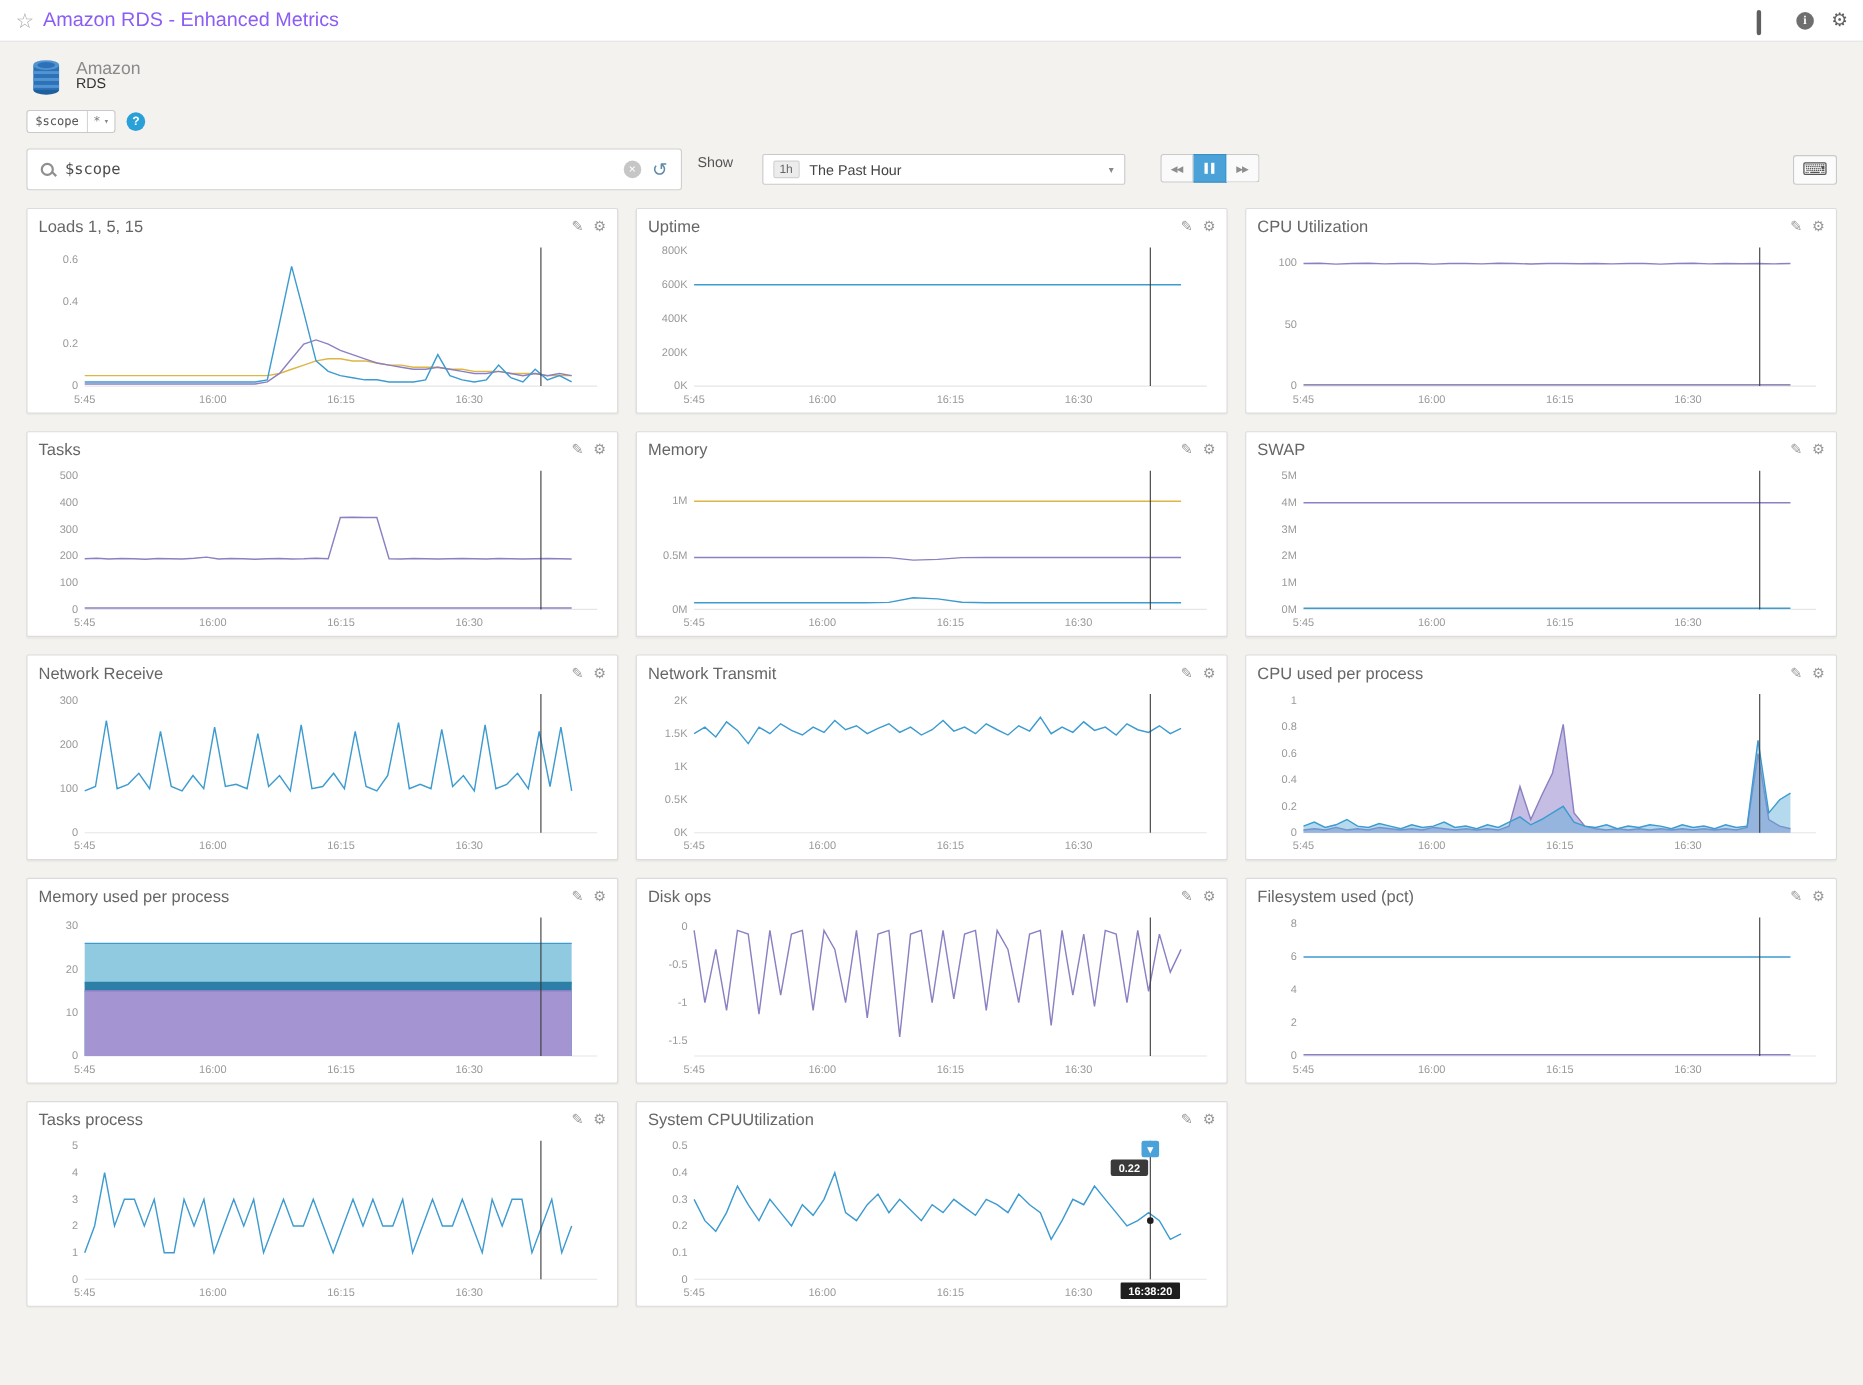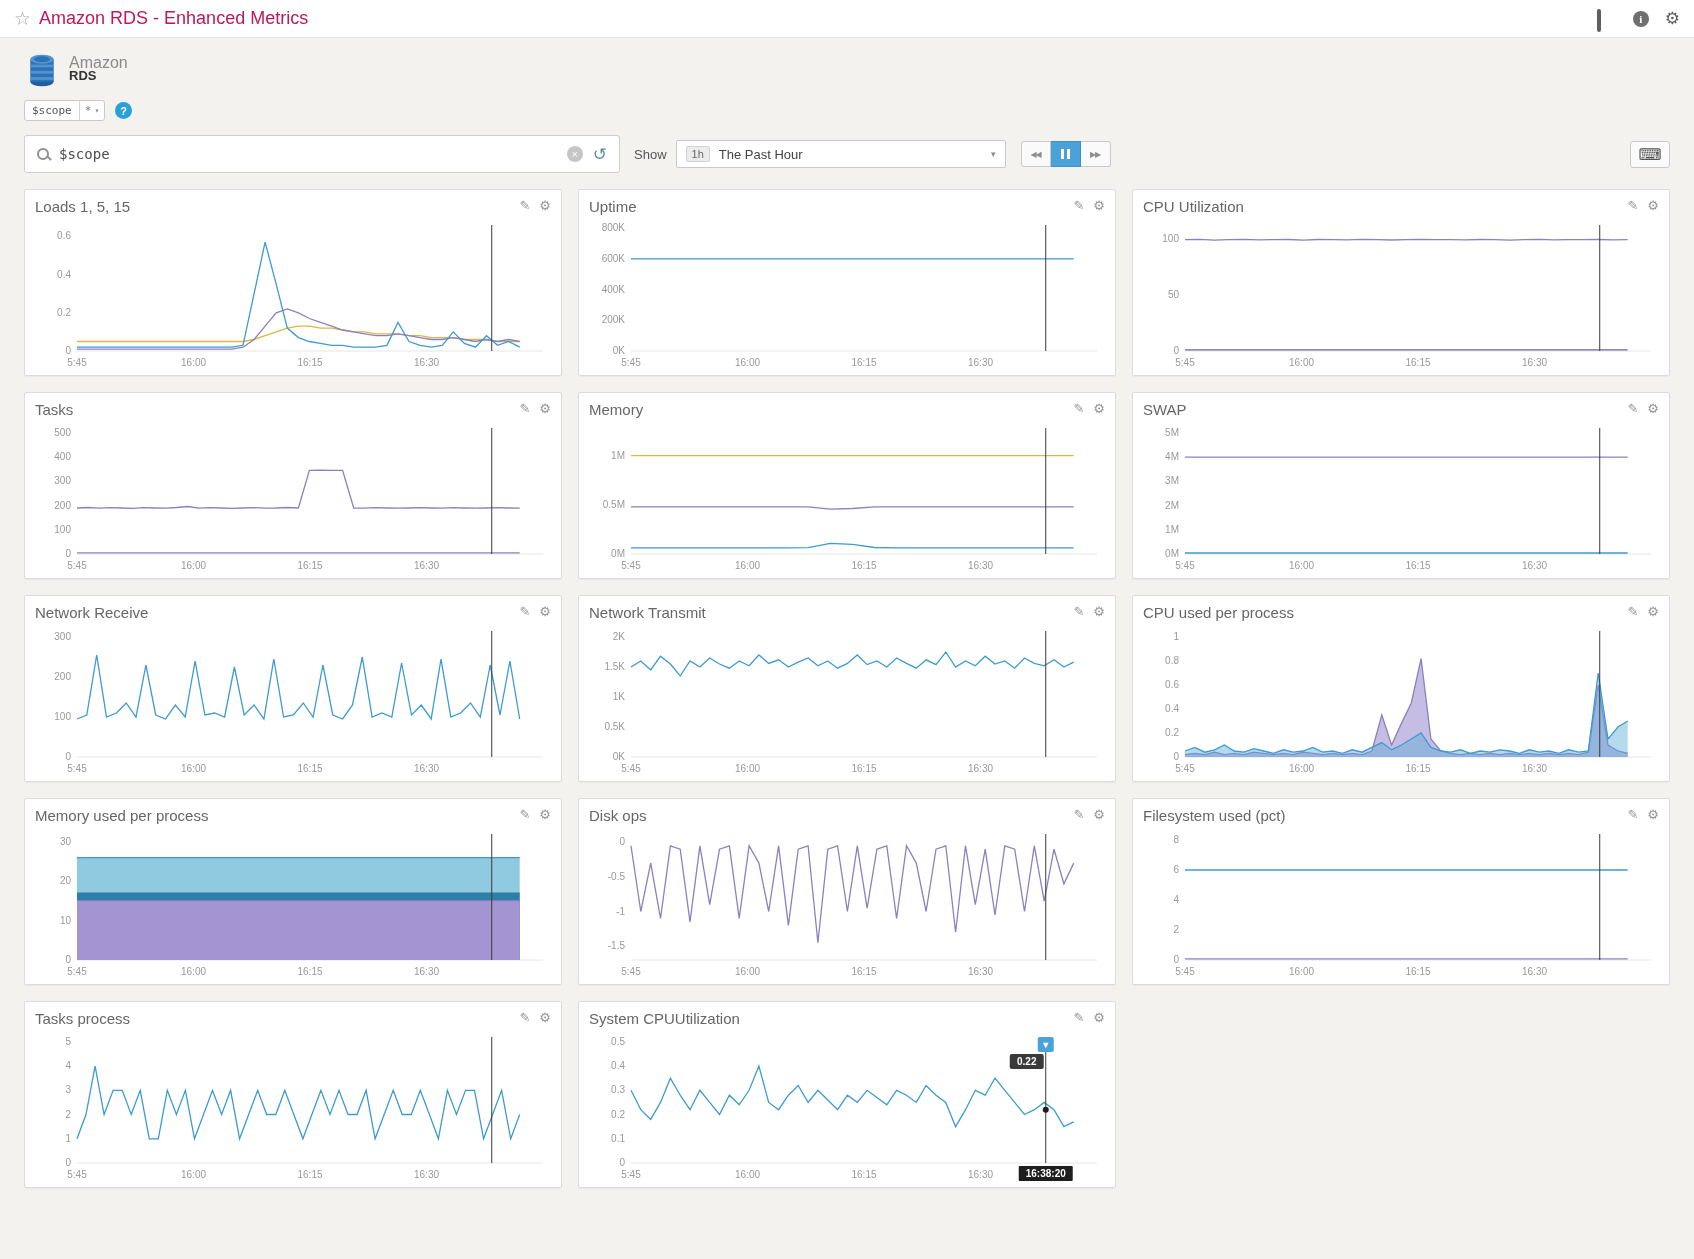--- a/index.html
+++ b/index.html
@@ -2,50 +2,50 @@
 <html><head>
 <meta charset="utf-8">
 <style>
   *{box-sizing:border-box;margin:0;padding:0}
   html,body{background:#f3f2ef}
   body{font-family:"Liberation Sans",sans-serif;color:#444;width:1694px}
 
   
   .topbar{display:flex;align-items:center;height:38px;background:#fff;border-bottom:1px solid #e2e2e2;padding:0 14px}
   .star{color:#a8a8a8;font-size:19px;margin-right:8px;cursor:pointer}
-  .page-title{font-size:18px;color:#be185d;font-weight:400}
+  .page-title{font-size:18px;color:#8b5cf6;font-weight:400}
   .topbar-right{margin-left:auto;display:flex;gap:16px;align-items:center}
   .tb-icon{color:#5f5f5f;font-size:17px;cursor:pointer;display:flex;align-items:center;justify-content:center}
   .monitor-ic{width:20px;height:15px;position:relative}
   .monitor-ic .scr{width:18px;height:11px;border:2px solid #5f5f5f;border-radius:2px}
   .monitor-ic .std{width:8px;height:2px;background:#5f5f5f;margin:1px auto 0}
   .info-ic{width:16px;height:16px;border-radius:50%;background:#6f6f6f;color:#fff;font-size:11px;font-weight:bold;font-family:"Liberation Serif",serif;display:flex;align-items:center;justify-content:center}
 
   
   .logo-row{display:flex;align-items:center;gap:9px;padding:14px 24px 4px}
   .logo-text .l1{font-size:16px;color:#8a8a8a;line-height:12px}
-  .logo-text .l2{font-size:13px;color:#333;font-weight:bold;line-height:14px}
+  .logo-text .l2{font-size:13px;color:#333;font-weight:normal;line-height:14px}
 
   
   .var-row{display:flex;align-items:center;gap:10px;padding:8px 24px 10px}
   .var-pill{display:inline-flex;align-items:stretch;background:#fff;border:1px solid #c9c9c9;border-radius:3px;font-family:"DejaVu Sans Mono",monospace;font-size:11px;color:#555;cursor:pointer}
   .var-pill .vp-name{padding:3px 7px}
   .var-pill .vp-val{border-left:1px solid #d5d5d5;padding:3px 5px;display:flex;align-items:center;gap:3px;color:#777}
   .var-pill .vp-caret{font-size:8px;color:#888}
   .help-ic{width:17px;height:17px;border-radius:50%;background:#2aa0d8;color:#fff;font-size:11px;font-weight:bold;display:flex;align-items:center;justify-content:center;cursor:pointer}
 
   
   .toolbar{display:flex;align-items:center;padding:4px 24px 14px;gap:14px}
   .search-box{flex:0 0 596px;height:38px;background:#fff;border:1px solid #cfcfcf;border-radius:3px;display:flex;align-items:center;padding:0 12px;gap:10px}
   .mag{width:12px;height:12px;border:2px solid #8f8f8f;border-radius:50%;position:relative;flex:0 0 auto}
   .mag::after{content:"";position:absolute;width:6px;height:2px;background:#8f8f8f;transform:rotate(45deg);right:-5px;bottom:-1px}
   .search-box input{flex:1;border:none;outline:none;background:transparent;font-family:"DejaVu Sans Mono",monospace;font-size:14px;color:#4d4d4d}
   .clear-ic{width:16px;height:16px;border-radius:50%;background:#c6c6c6;color:#fff;font-size:11px;display:flex;align-items:center;justify-content:center;cursor:pointer;flex:0 0 auto}
   .refresh-ic{color:#5f8baa;font-size:17px;cursor:pointer;flex:0 0 auto;line-height:1}
-  .show-group{display:flex;align-items:center;gap:9px}
+  .show-group{display:flex;align-items:flex-start;gap:26px}
   .show-label{font-size:13px;color:#555}
   .range-select{width:330px;height:28px;background:#fff;border:1px solid #c9c9c9;border-radius:2px;display:flex;align-items:center;gap:9px;padding:0 9px;cursor:pointer}
   .range-chip{font-size:11px;color:#666;background:#ececec;border:1px solid #d2d2d2;border-radius:2px;padding:1px 5px}
   .range-text{font-size:13px;color:#444;flex:1}
   .range-caret{font-size:9px;color:#888}
   .playback{display:flex;margin-left:6px}
   .pb{width:30px;height:26px;border:1px solid #c9c9c9;background:#fafafa;display:flex;align-items:center;justify-content:center;color:#8e8e8e;font-size:8px;letter-spacing:-1px;cursor:pointer}
   .pb.first{border-radius:3px 0 0 3px}
   .pb.mid{border-left:none}
   .pb.last{border-left:none;border-radius:0 3px 3px 0}

